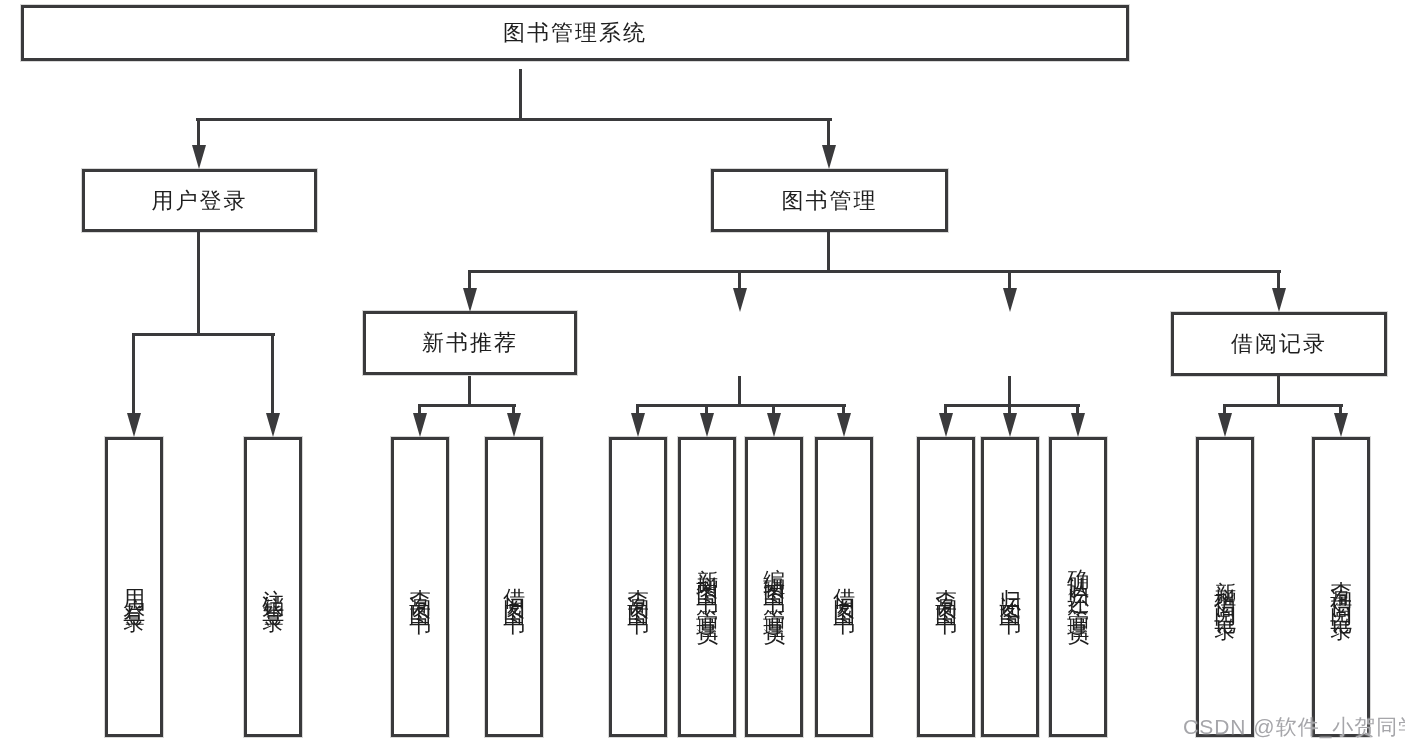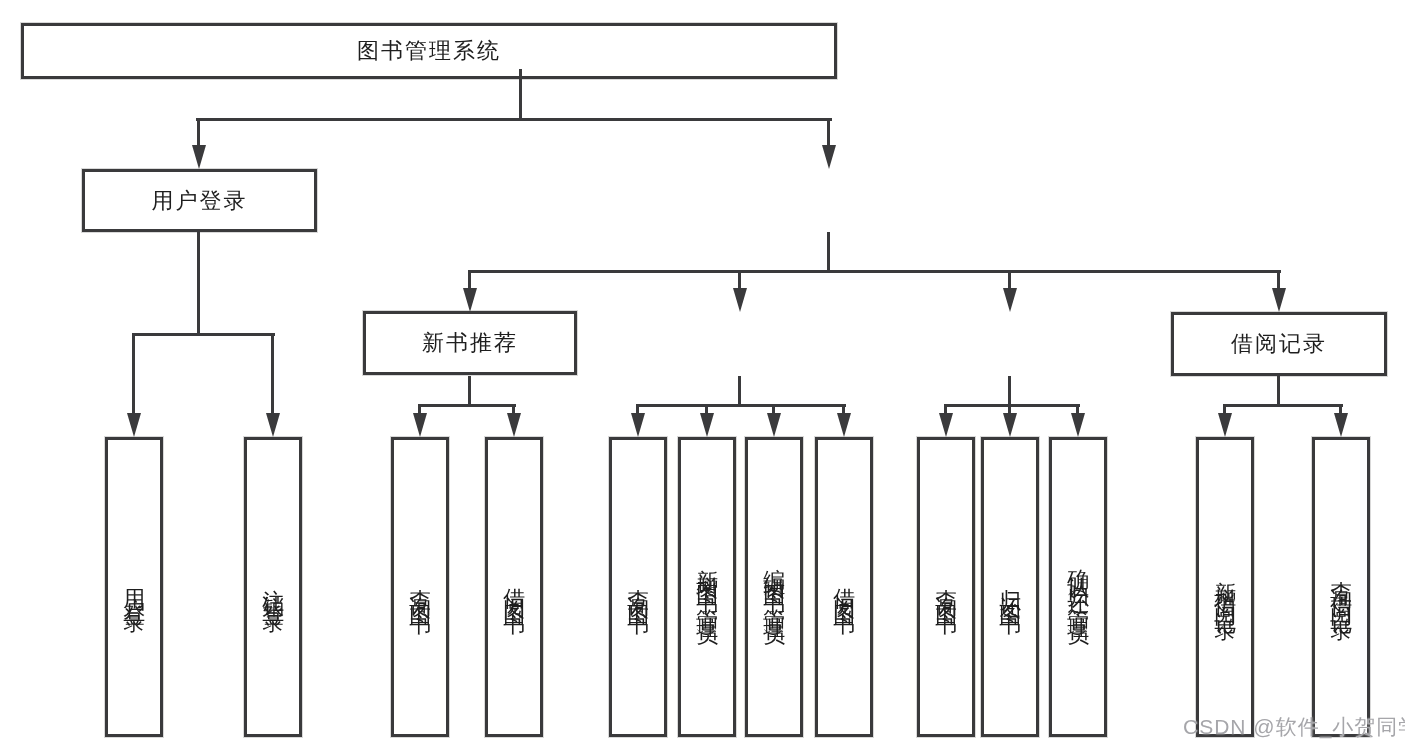--- a/index.html
+++ b/index.html
@@ -26,33 +26,36 @@
   .watermark{
     position:absolute;left:1183px;top:713px;font-size:21px;letter-spacing:1px;
     color:#a6a6aa;text-shadow:0 0 2px #ffffff;white-space:nowrap;
   }
 </style>
 </head>
 <body>
 
 <div class="stage">
 
-  <div class="box hbox" style="left:21px;top:23px;width:816px;height:56px">
+  <div class="box hbox" style="left:21px;top:5px;width:1108px;height:56px">
     <span>图书管理系统</span>
   </div>
 
   <div class="line" style="left:519px;top:69px;width:3px;height:52px"></div>
   <div class="line" style="left:196px;top:118px;width:636px;height:3px"></div>
   <div class="line" style="left:197px;top:121px;width:3px;height:29px"></div>
   <div class="arrow" style="left:192px;top:145px"></div>
   <div class="line" style="left:827px;top:121px;width:3px;height:29px"></div>
   <div class="arrow" style="left:822px;top:145px"></div>
 
   <div class="box hbox" style="left:82px;top:169px;width:235px;height:63px">
     <span>用户登录</span>
+  </div>
+  <div class="box hbox" style="left:711px;top:169px;width:237px;height:63px">
+    <span>图书管理</span>
   </div>
 
   <div class="line" style="left:197px;top:232px;width:3px;height:104px"></div>
   <div class="line" style="left:132px;top:333px;width:143px;height:3px"></div>
   <div class="line" style="left:132px;top:336px;width:3px;height:81px"></div>
   <div class="arrow" style="left:127px;top:413px"></div>
   <div class="line" style="left:271px;top:336px;width:3px;height:81px"></div>
   <div class="arrow" style="left:266px;top:413px"></div>
 
   <div class="line" style="left:827px;top:232px;width:3px;height:41px"></div>

